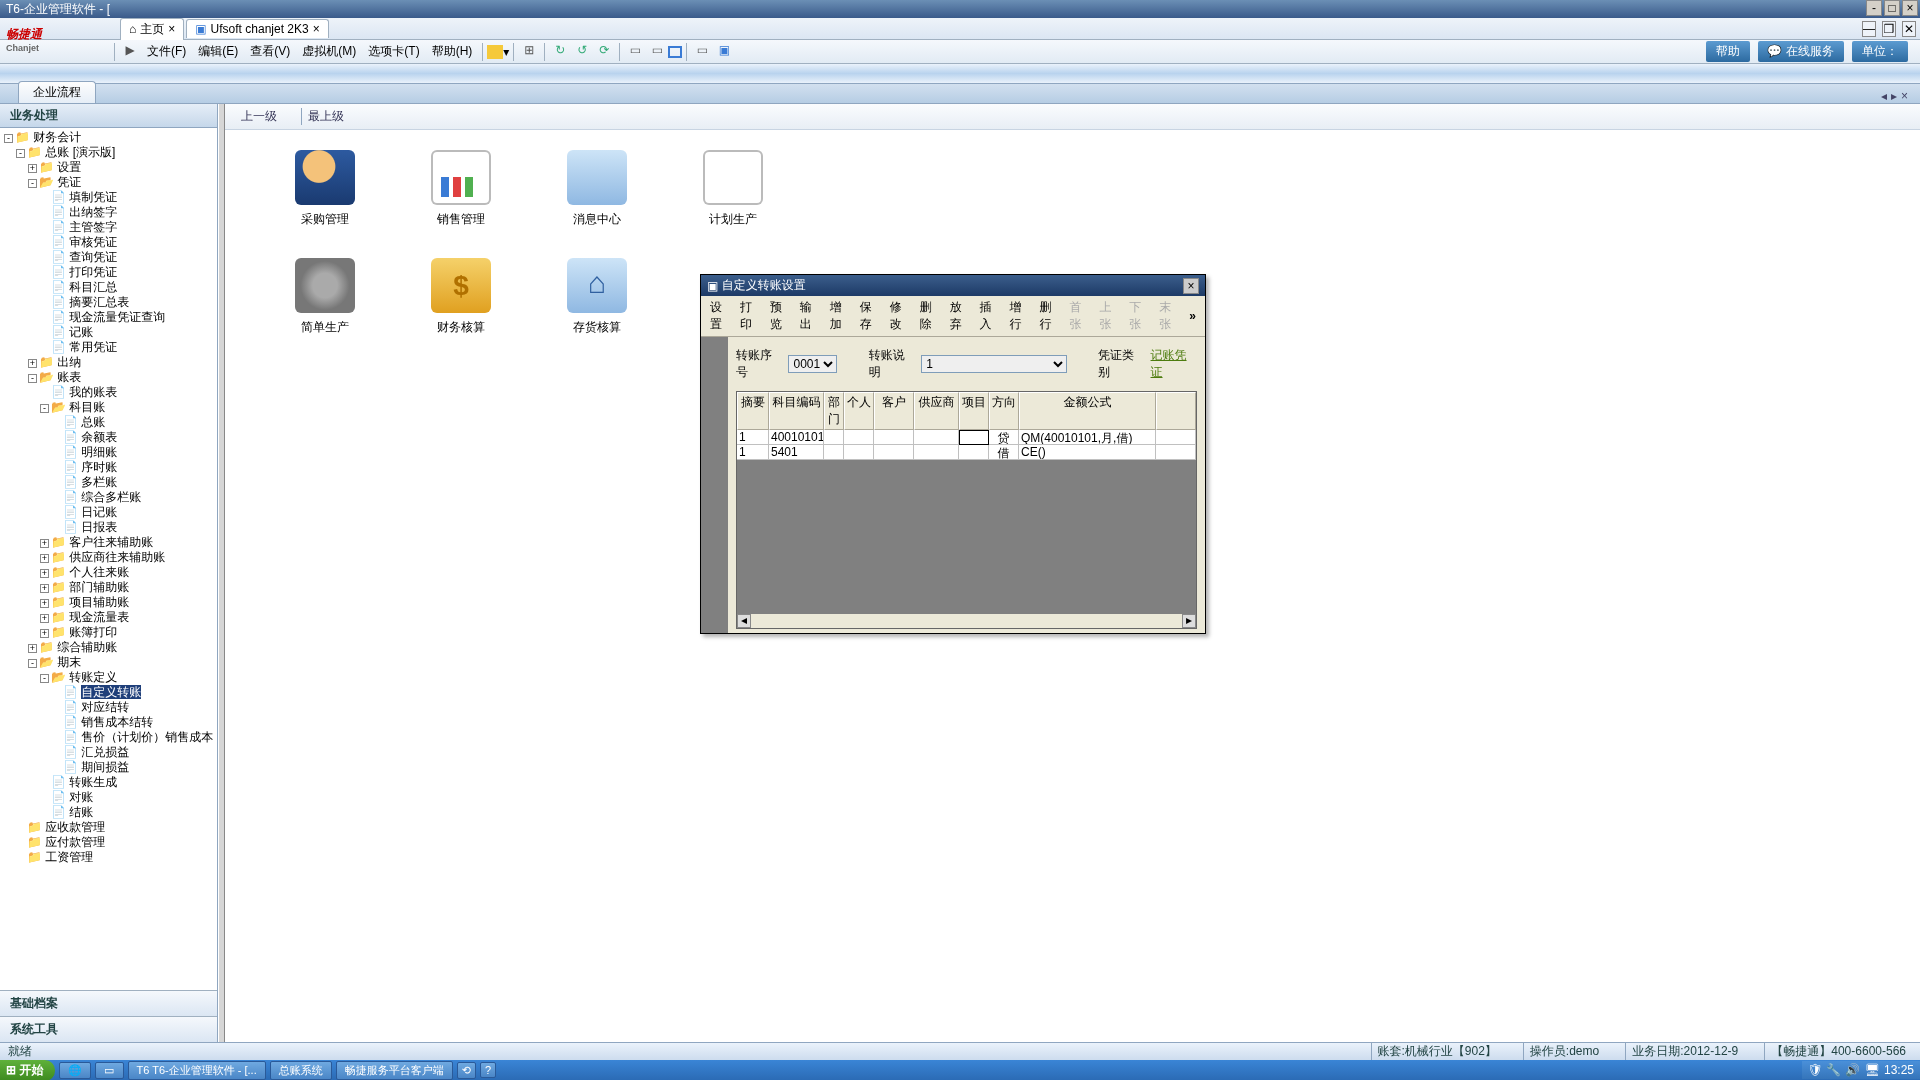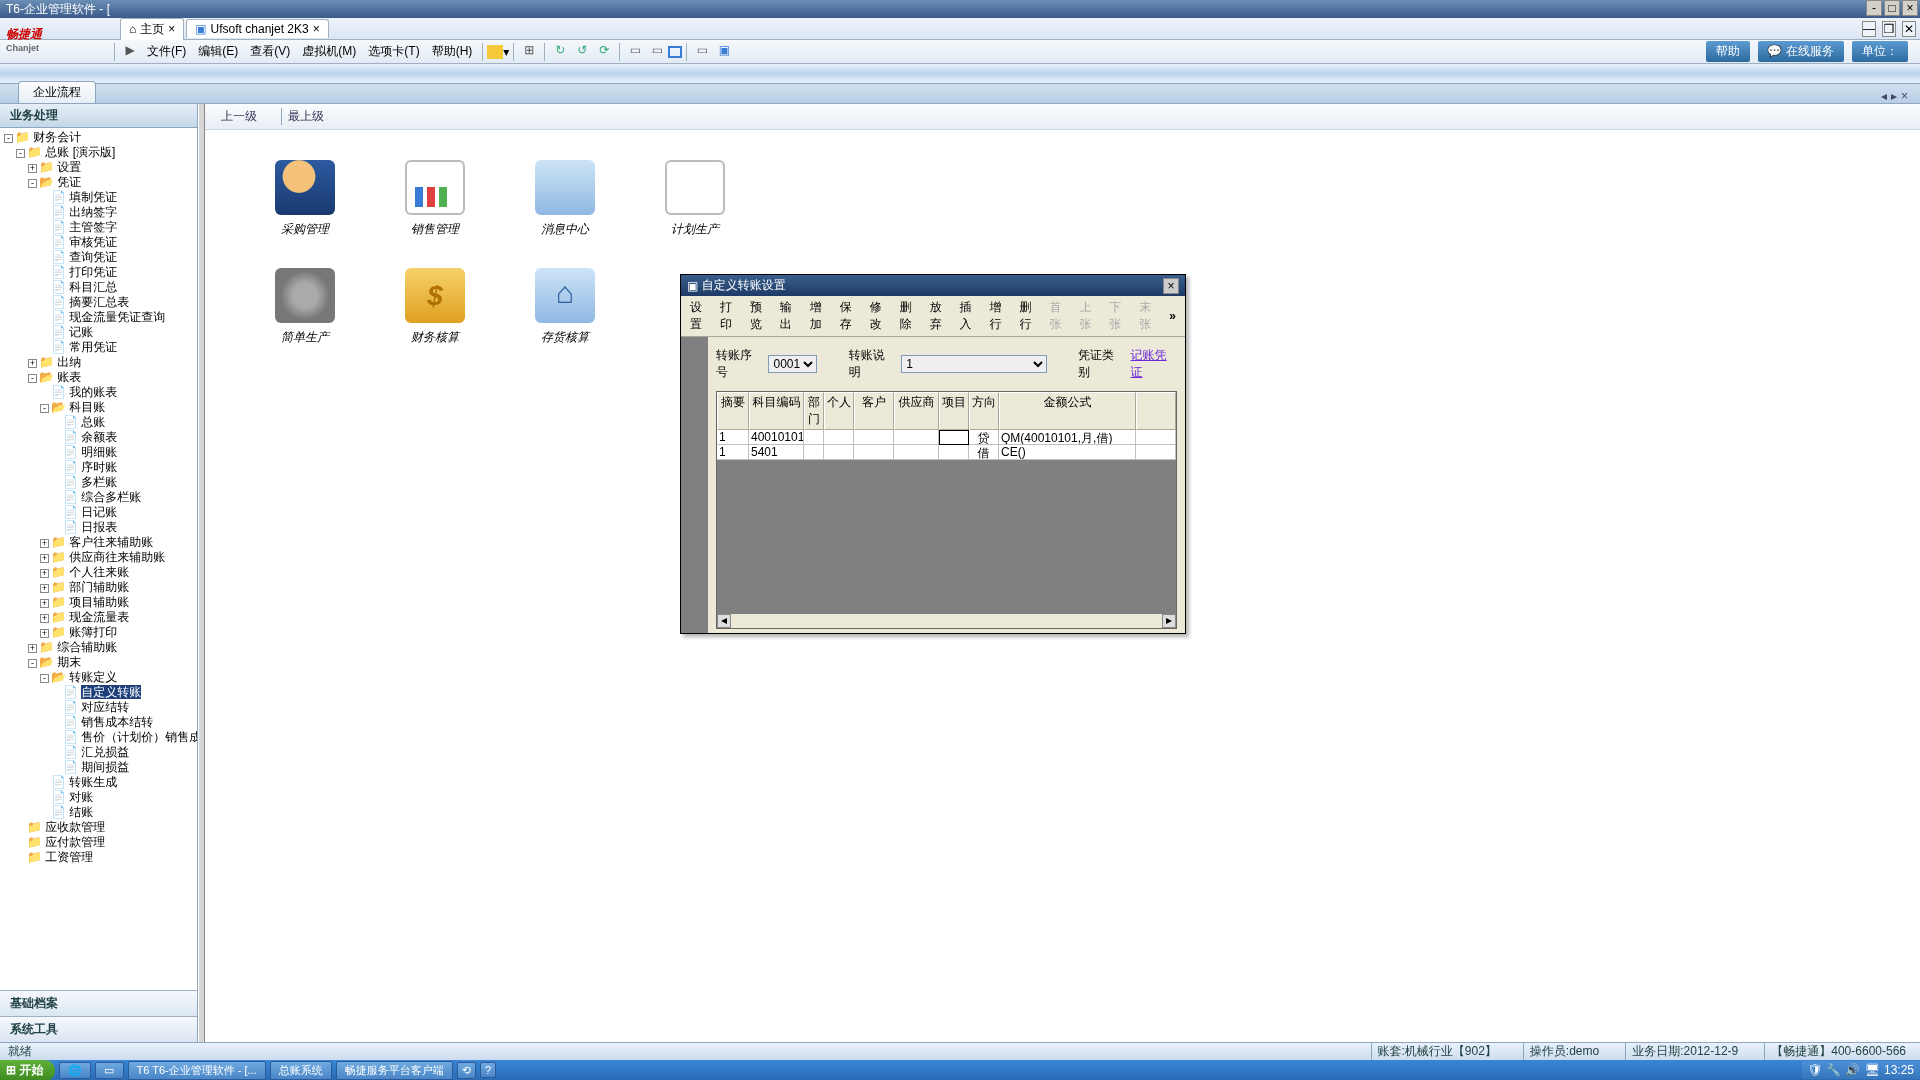--- a/index.html
+++ b/index.html
@@ -17,49 +17,49 @@
 .menu-bar .sep{ width:1px; height:18px; background:#a0b0c0; margin:0 4px;}
 .menu-bar .mitem{ padding:2px 6px;}
 .menu-bar .icon-btn{ width:22px; height:18px; text-align:center; color:#555;}
 .menu-bar .right{ margin-left:auto; display:flex; align-items:center; gap:8px; padding-right:12px; color:#fff;}
 .menu-bar .right .blob{ background:linear-gradient(#5c9bd1,#2c6aa0); padding:2px 10px; border-radius:2px;}
 .blue-band{ height:20px; background: linear-gradient(#eaf2fb,#b9d3ee,#eaf2fb); border-bottom:1px solid #8fa6c0;}
 .ribbon-bar{ background:linear-gradient(#d2e0ef,#b6cde4); height:20px; border-bottom:1px solid #8fa6c0; display:flex; align-items:flex-end;}
 .ribbon-bar .tab{ background:linear-gradient(#fdfdfd,#e6eef7); border:1px solid #8fa6c0; border-bottom:none; padding:2px 14px; margin-left:18px; border-radius:4px 4px 0 0;}
 .ribbon-bar .navbtns{ margin-left:auto; padding-right:8px; color:#446; letter-spacing:4px;}
 .main{ display:flex; height: calc(100vh - 18px - 22px - 24px - 20px - 20px - 18px - 20px); position:relative;}
-.side{ width:198px; background:#fff; border-right:1px solid #8fa6c0; display:flex; flex-direction:column;}
+.side{ width:218px; background:#fff; border-right:1px solid #8fa6c0; display:flex; flex-direction:column;}
 .side-head{ background:linear-gradient(#e6eef7,#c5d7ea); border-bottom:1px solid #8fa6c0; padding:3px 10px; font-weight:bold; color:#244;}
 .tree-wrap{ flex:1; overflow:auto; position:relative;}
 .tree{ padding:2px 0 2px 2px;}
 .tree div{ white-space:nowrap; padding:0 2px; line-height:15px;}
 .tree .tg{ display:inline-block; width:9px; height:9px; border:1px solid #888; text-align:center; line-height:7px; font-size:9px; margin-right:2px; background:#fff;}
 .tree .fld{ color:#d4a826;}
 .tree .fopen{ color:#d4a826;}
 .tree .pg{ color:#d4a826;}
 .tree .sel{ background:#1f3f7a; color:#fff;}
 .side-foot{ }
 .side-foot div{ background:linear-gradient(#f5f8fc,#dbe6f3); border-top:1px solid #a0b0c0; padding:4px 10px; font-weight:bold; color:#244;}
 .splitter{ width:7px; background:#d6d6d6; border-left:1px solid #fff; border-right:1px solid #888;}
 .content{ flex:1; background:#fff; position:relative; overflow:hidden;}
 .breadcrumb{ background:linear-gradient(#fafcfe,#e8eef5); border-bottom:1px solid #c8d4e2; padding:4px 16px; display:flex; gap:24px; color:#335;}
-.tile-grid{ padding:30px 40px; display:grid; grid-template-columns: repeat(4, 120px); gap: 30px 10px; font-style: italic;}
+.tile-grid{ padding:20px 40px; display:grid; grid-template-columns: repeat(4, 120px); gap: 30px 16px;}
 .tile{ text-align:center;}
 .tile .ico{ width:60px; height:55px; margin:0 auto 6px; border-radius:6px;}
 .dialog{ position:absolute; left:475px; top:170px; width:506px; background:#808080; border:1px solid #000; box-shadow:3px 3px 4px rgba(0,0,0,.3);}
 .dlg-title{ background:linear-gradient(#3b5e8c,#1d3a66); color:#fff; padding:2px 6px; display:flex; align-items:center;}
 .dlg-title .x{ margin-left:auto; background:#ccc; color:#000; width:16px; text-align:center; border:1px solid #888;}
 .dlg-tb{ background:#ece9d8; border-bottom:1px solid #aca899; padding:2px 4px; display:flex; gap:2px; align-items:center;}
 .dlg-tb span{ padding:1px 5px;}
 .dlg-tb .dis{ color:#aaa;}
 .dlg-tb .more{ margin-left:auto; font-weight:bold;}
 .dlg-body{ background:#ece9d8; padding:10px 8px 4px;margin-left:27px;}
 .dlg-body .row1{ display:flex; align-items:center; gap:6px; margin-bottom:10px;}
 .dlg-body select, .dlg-body input{ border:1px solid #7f9db9; height:18px; font-size:12px;}
-.dlg-body .link{ color:#6d28d9; text-decoration:underline;}
+.dlg-body .link{ color:#4d7c0f; text-decoration:underline;}
 .grid{ border:1px solid #666;}
 .grid-head{ display:flex; background:#ece9d8;}
 .grid-head div{ border:1px solid #fff; border-right-color:#aca899; border-bottom-color:#aca899; text-align:center; padding:1px 0; font-size:12px;}
 .grid-body{}
 .grid-row{ display:flex; background:#fff;}
 .grid-row div{ border-right:1px solid #c0c0c0; border-bottom:1px solid #c0c0c0; padding:0 2px; height:15px; overflow:hidden; font-size:12px;}
 .grid-filler{ height:154px; background:#808080;}
 .grid-sb{ background:#ece9d8; height:14px; display:flex;}
 .grid-sb .l,.grid-sb .r{ width:14px; background:#ddd; border:1px solid #888; text-align:center; line-height:10px;}
 .grid-sb .track{ flex:1; background:#ece9d8;}

